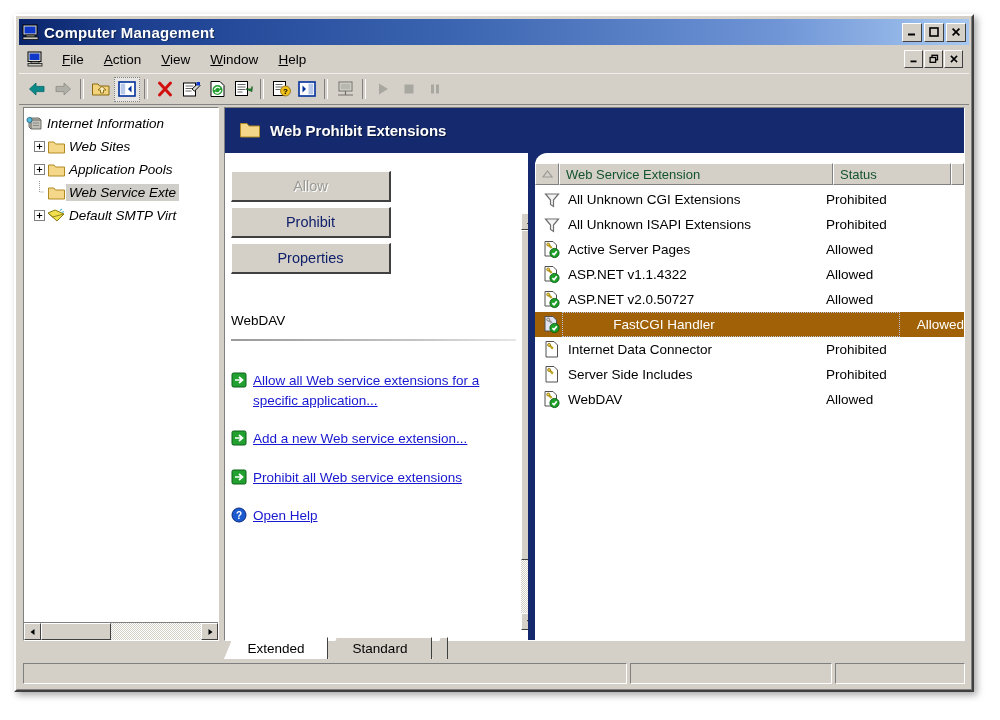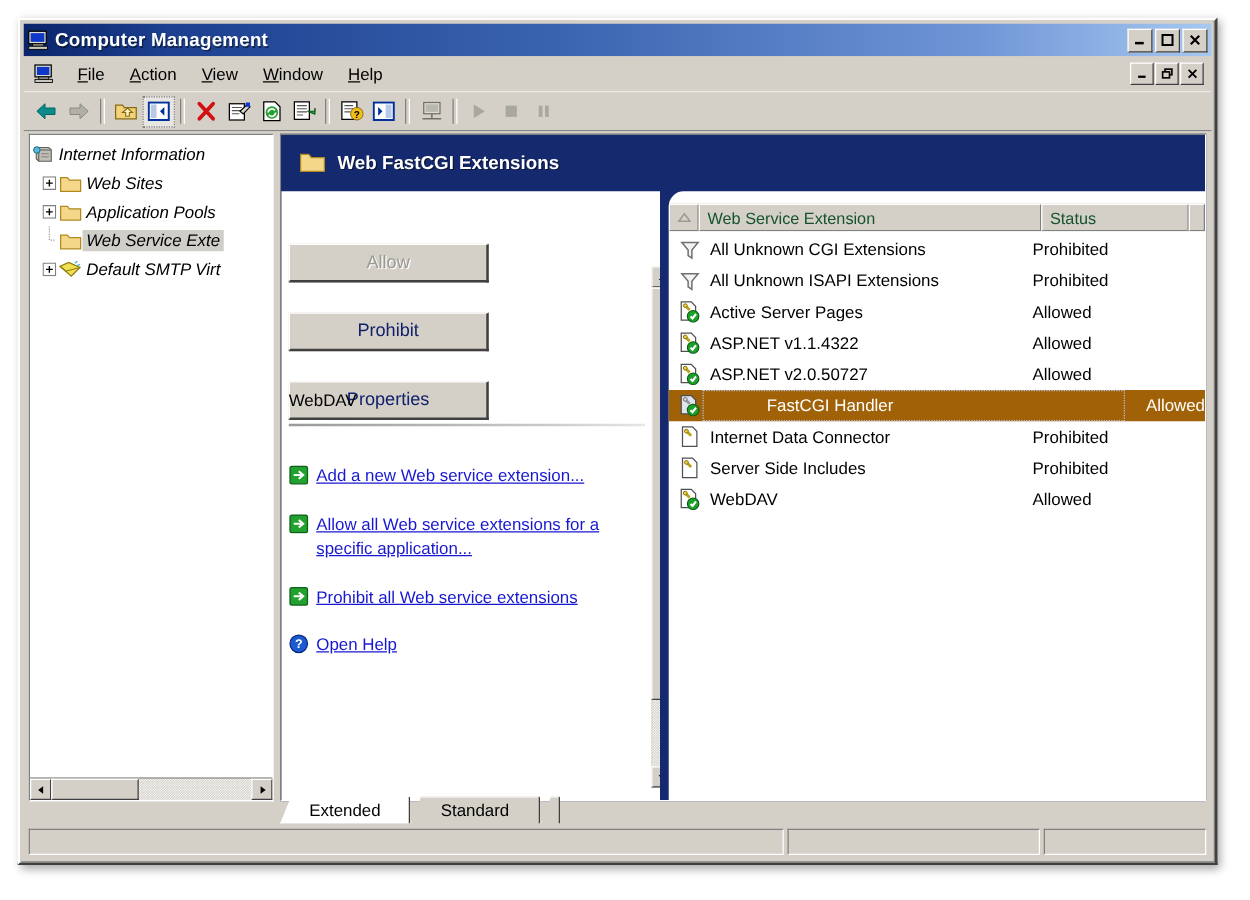--- a/index.html
+++ b/index.html
@@ -151,21 +151,21 @@
   .taskpanel{
     position:absolute;left:0;top:45px;width:303px;bottom:0;background:#ffffff;
     overflow:hidden;
   }
   .tp-buttons{position:absolute;left:6px;top:18px;width:160px;}
   .tpbtn{
     width:160px;height:31px;background:#d4d0c8;
     border-top:1px solid #ffffff;border-left:1px solid #ffffff;
     border-right:2px solid #404040;border-bottom:2px solid #404040;
     box-sizing:border-box;display:flex;align-items:center;justify-content:center;
-    font-size:14.5px;color:#10206a;margin-bottom:5px;margin-top:24px;
+    font-size:14.5px;color:#10206a;margin-bottom:5px;
   }
   .tpbtn.disabled{color:#9a9a94;text-shadow:1px 1px 0 #ffffff;}
   .tasks-h{position:absolute;left:6px;top:160px;font-size:13.5px;color:#000;}
   .tasks-rule{position:absolute;left:6px;top:186px;width:285px;height:2px;
     background:linear-gradient(to right,#9a9a9a,#c8c8c8 70%,#e6e6e6);}
   .tasklist{position:absolute;left:6px;top:218px;right:8px;}
   .tasklink{display:flex;align-items:flex-start;margin-bottom:19px;}
   .tasklink .licon{width:17px;height:16px;margin:1px 5px 0 0;flex:0 0 auto;}
   .tasklink .ltext{
     font-size:13.5px;color:#1818d0;text-decoration:underline;line-height:1.45;
@@ -513,21 +513,21 @@
 
     <div class="rightpane">
       <div class="bannerfill"></div>
 
       <div class="banner">
         <span class="bicon">
           <svg width="22" height="20" viewBox="0 0 22 20">
             <path d="M1.5 3.5 L8 3.5 L10 6 L20.5 6 L20.5 17 L1.5 17 Z" fill="#f5d78a" stroke="#b08a20" stroke-width="1"></path>
           </svg>
         </span>
-        <span class="btext">Web FastCGI Extensions</span>
+        <span class="btext">Web Prohibit Extensions</span>
       </div>
 
       <div class="taskpanel">
 
         <div class="tp-buttons">
           <div class="tpbtn disabled">
             <span>Allow</span>
           </div>
           <div class="tpbtn">
             <span>Prohibit</span>
@@ -541,31 +541,31 @@
         <div class="tasks-rule"></div>
 
         <div class="tasklist">
           <div class="tasklink">
             <span class="licon">
               <svg width="17" height="16" viewBox="0 0 17 16">
                 <rect x="1" y="1" width="14" height="14" rx="1.5" fill="#22a030" stroke="#0c6018" stroke-width="1"></rect>
                 <path d="M4 8 h6 M8 5 L11.5 8 L8 11" stroke="#fff" stroke-width="1.7" fill="none"></path>
               </svg>
             </span>
-            <span class="ltext" style="width:238px">Add a new Web service extension...</span>
+            <span class="ltext" style="width:262px">Allow all Web service extensions for a specific application...</span>
           </div>
 
           <div class="tasklink">
             <span class="licon">
               <svg width="17" height="16" viewBox="0 0 17 16">
                 <rect x="1" y="1" width="14" height="14" rx="1.5" fill="#22a030" stroke="#0c6018" stroke-width="1"></rect>
                 <path d="M4 8 h6 M8 5 L11.5 8 L8 11" stroke="#fff" stroke-width="1.7" fill="none"></path>
               </svg>
             </span>
-            <span class="ltext" style="width:262px">Allow all Web service extensions for a specific application...</span>
+            <span class="ltext" style="width:238px">Add a new Web service extension...</span>
           </div>
 
           <div class="tasklink">
             <span class="licon">
               <svg width="17" height="16" viewBox="0 0 17 16">
                 <rect x="1" y="1" width="14" height="14" rx="1.5" fill="#22a030" stroke="#0c6018" stroke-width="1"></rect>
                 <path d="M4 8 h6 M8 5 L11.5 8 L8 11" stroke="#fff" stroke-width="1.7" fill="none"></path>
               </svg>
             </span>
             <span class="ltext" style="white-space:nowrap">Prohibit all Web service extensions</span>

